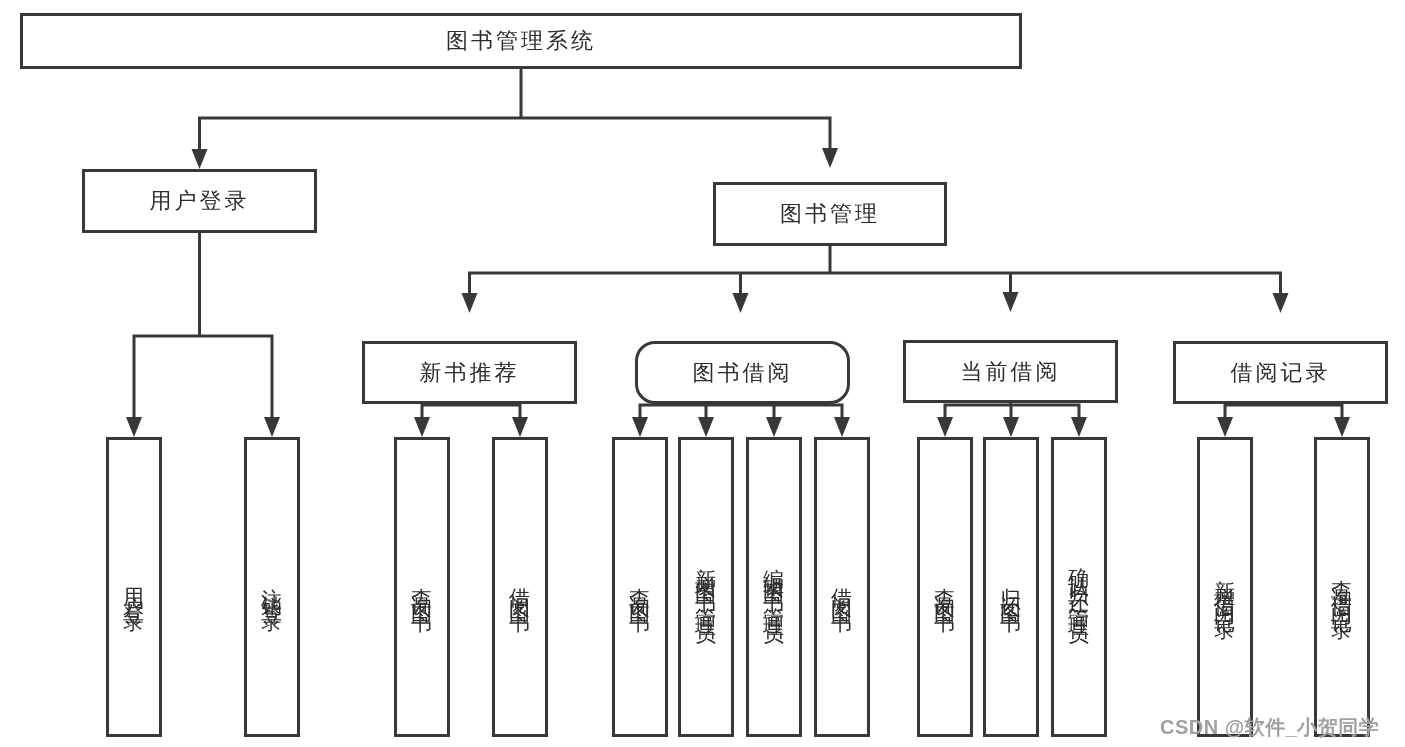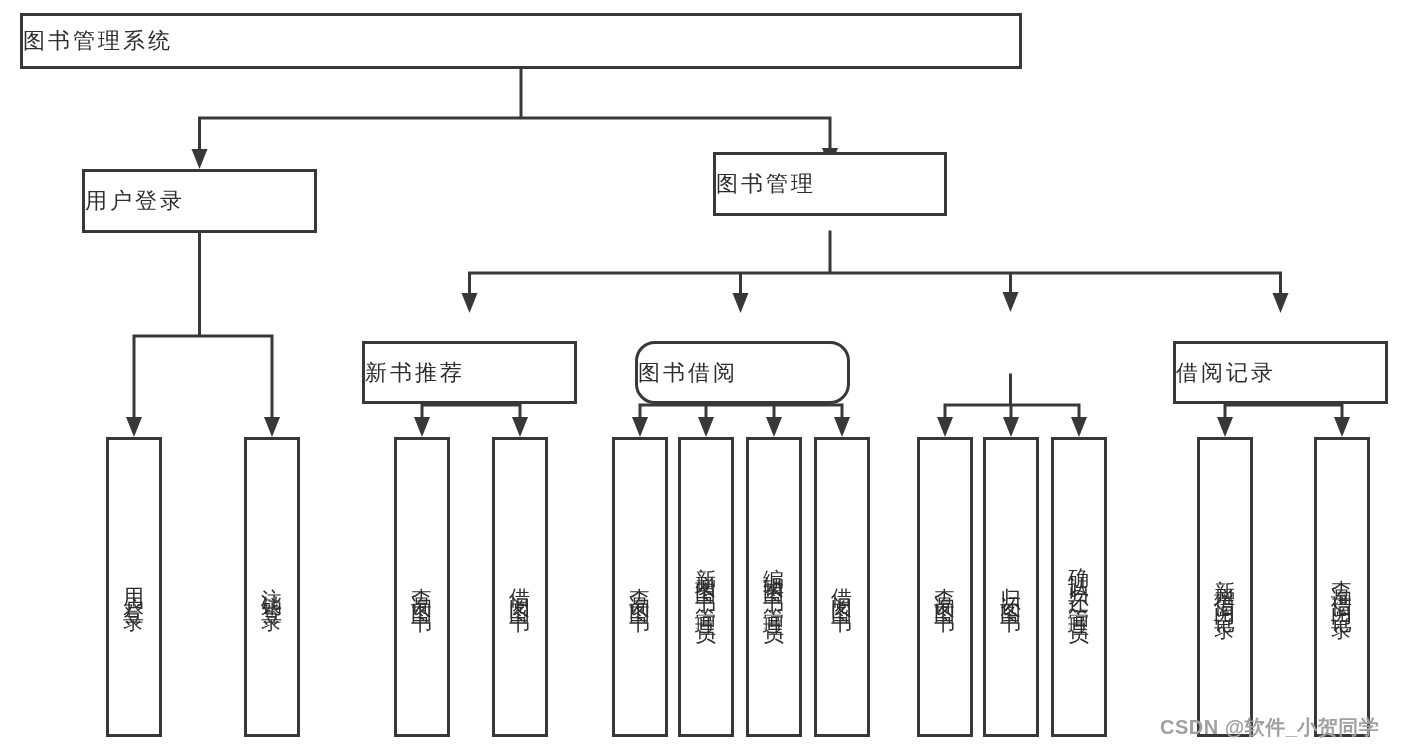--- a/index.html
+++ b/index.html
@@ -35,28 +35,29 @@
   svg.connectors polygon.head {
     fill: var(--line);
     stroke: none;
   }
   .node {
     position: absolute;
     border: 3px solid var(--line);
     background: var(--box_bg);
     display: flex;
     align-items: center;
+    justify-content: center;
     color: var(--text);
     font-size: 22px;
     letter-spacing: 3px;
     white-space: nowrap;
   }
   .node.root   { left: 20px;   top: 13px;  width: 1002px; height: 56px; }
   .node.lv1-a  { left: 82px;   top: 169px; width: 235px;  height: 64px; }
-  .node.lv1-b  { left: 713px;  top: 152px; width: 234px;  height: 64px; }
+  .node.lv1-b  { left: 713px;  top: 182px; width: 234px;  height: 64px; }
   .node.lv2    { top: 313px; width: 215px; height: 63px; margin-top: 28px; }
   .node.lv2-a  { left: 362px; }
   .node.lv2-b  { left: 635px; border-radius: 20px; }
   .node.lv2-c  { left: 903px; top: 312px; }
   .node.lv2-d  { left: 1173px; }
   .leaf {
     position: absolute;
     top: 437px;
     width: 56px;
     height: 300px;
@@ -150,20 +151,23 @@
   <div class="node lv1-b">
     <span>图书管理</span>
   </div>
 
   <div class="node lv2 lv2-a">
     <span>新书推荐</span>
   </div>
   <div class="node lv2 lv2-b">
     <span>图书借阅</span>
   </div>
+  <div class="node lv2 lv2-c">
+    <span>当前借阅</span>
+  </div>
   <div class="node lv2 lv2-d">
     <span>借阅记录</span>
   </div>
 
   <div class="leaf g1-1">
     <span>用户登录</span>
   </div>
   <div class="leaf g1-2">
     <span>注销登录</span>
   </div>

